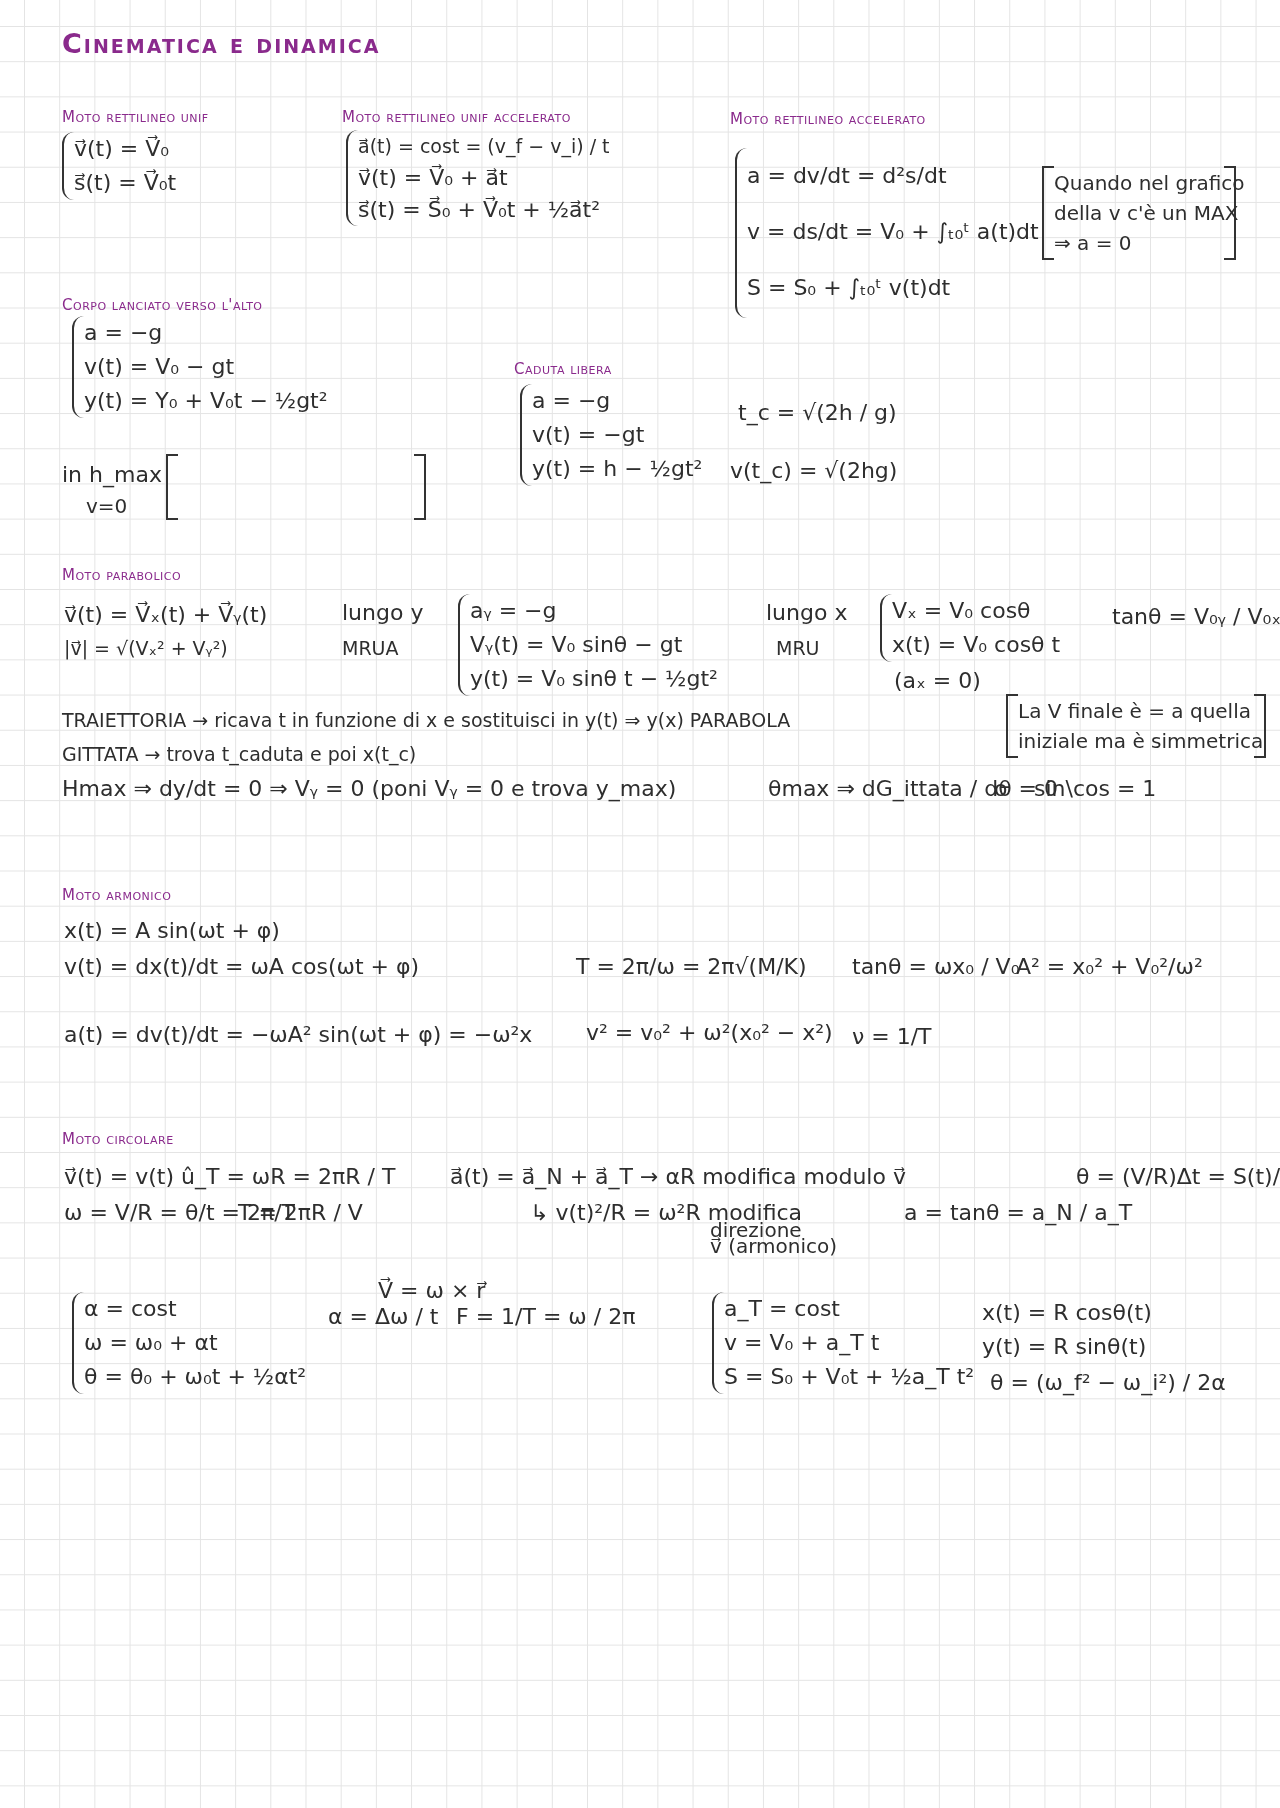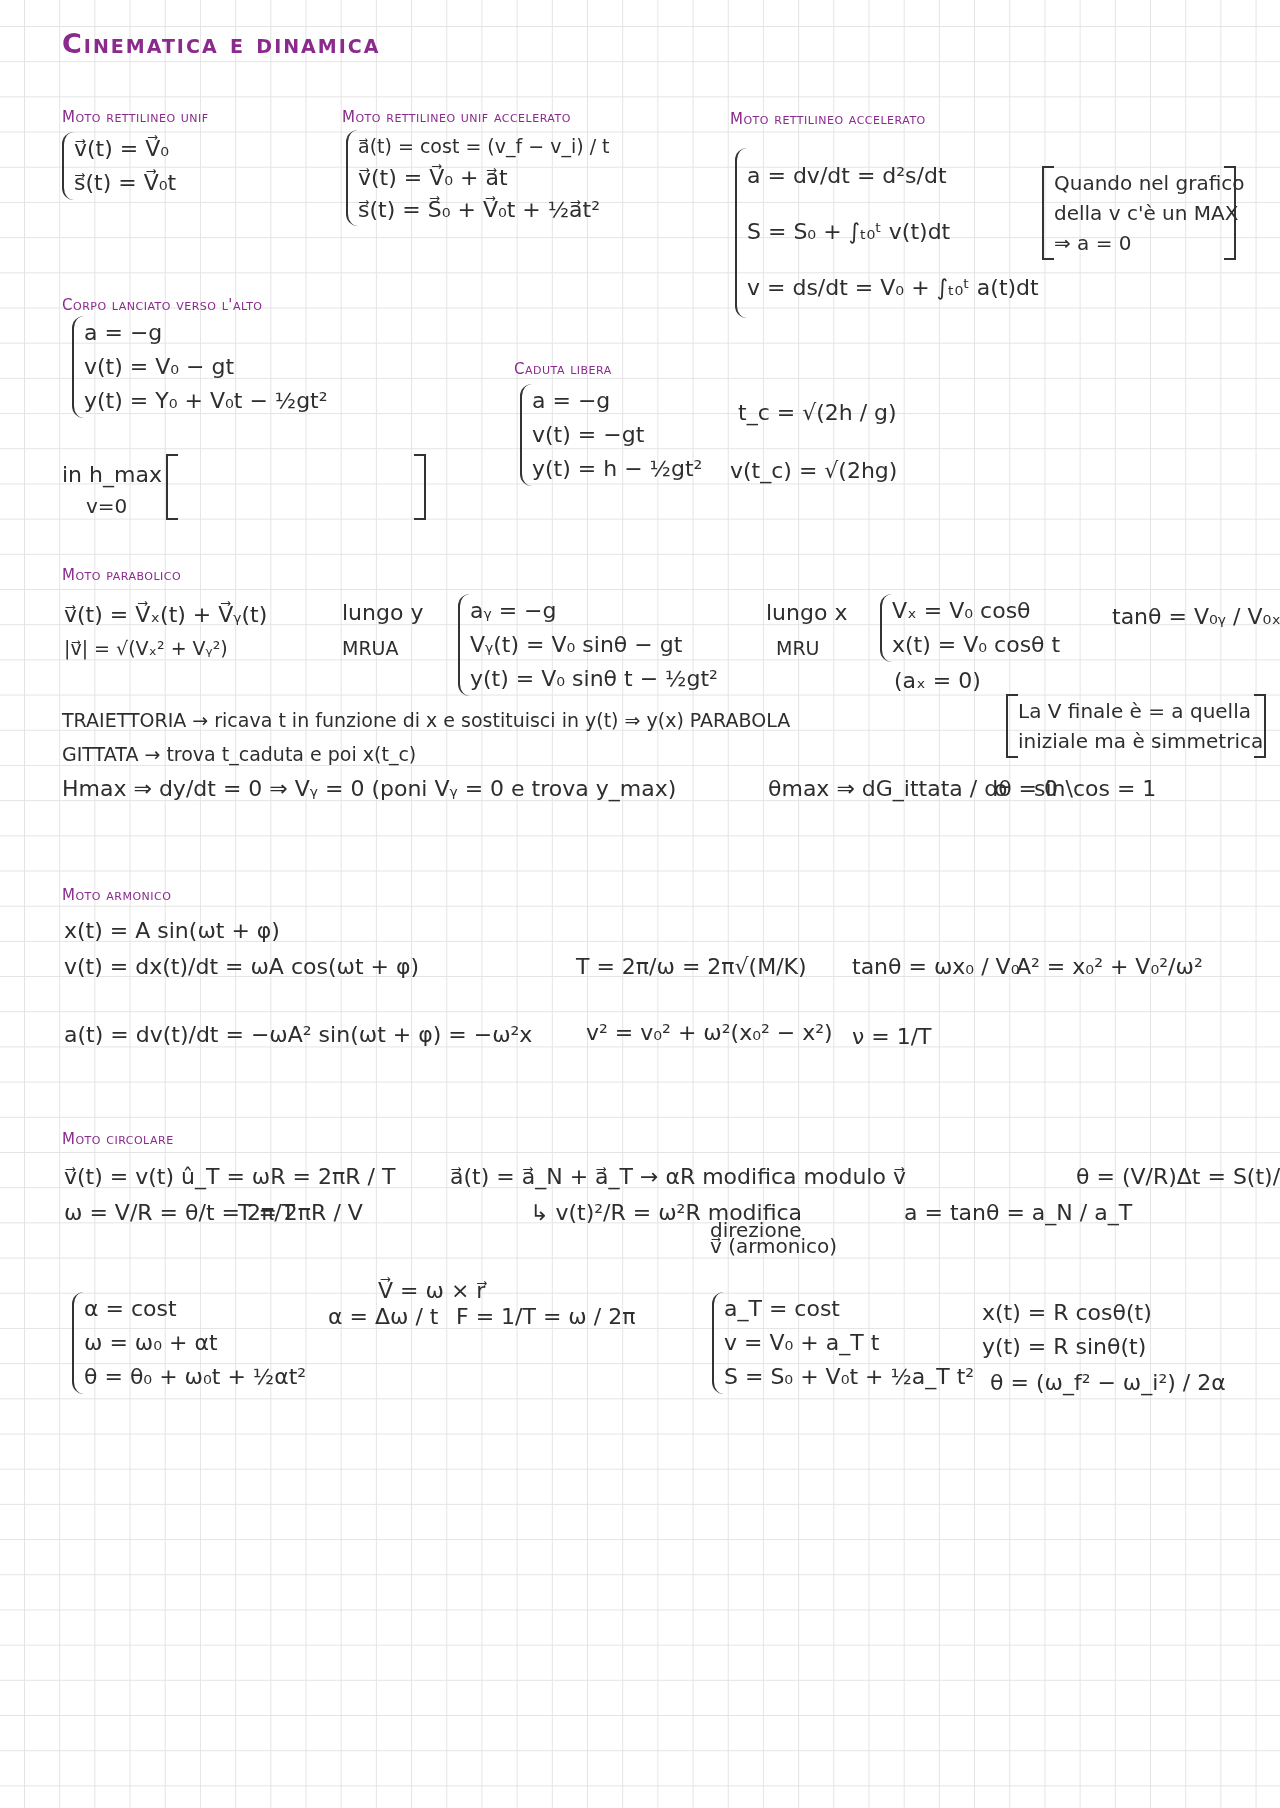--- a/index.html
+++ b/index.html
@@ -55,22 +55,22 @@
 <div class="abs heading" style="left:342px; top:108px;">Moto rettilineo unif accelerato</div>
 <div class="system" style="left:346px; top:130px;">
   <span class="eq-sm block" style="line-height:32px;">a⃗(t) = cost = (v_f − v_i) / t</span>
   <span class="eq block" style="line-height:32px;">v⃗(t) = V⃗₀ + a⃗t</span>
   <span class="eq block" style="line-height:32px;">s⃗(t) = S⃗₀ + V⃗₀t + ½a⃗t²</span>
 </div>
 
 <div class="abs heading" style="left:730px; top:110px;">Moto rettilineo accelerato</div>
 <div class="system" style="left:735px; top:148px; height:170px;">
   <span class="eq block" style="line-height:56px;">a = dv/dt = d²s/dt</span>
+  <span class="eq block" style="line-height:56px;">v = ds/dt = V₀ + ∫ₜ₀ᵗ a(t)dt</span>
   <span class="eq block" style="line-height:56px;">S = S₀ + ∫ₜ₀ᵗ v(t)dt</span>
-  <span class="eq block" style="line-height:56px;">v = ds/dt = V₀ + ∫ₜ₀ᵗ a(t)dt</span>
 </div>
 <div class="bracket-box" style="left:1042px; top:166px; width:170px;">
   <span class="tl"></span>
     <span class="tr"></span>
     <span class="bl"></span>
     <span class="br"></span>
   <span class="eq-xs block" style="line-height:30px;">Quando nel grafico</span>
   <span class="eq-xs block" style="line-height:30px;">della v c'è un MAX</span>
   <span class="eq-xs block" style="line-height:30px;">⇒ a = 0</span>
 </div>

